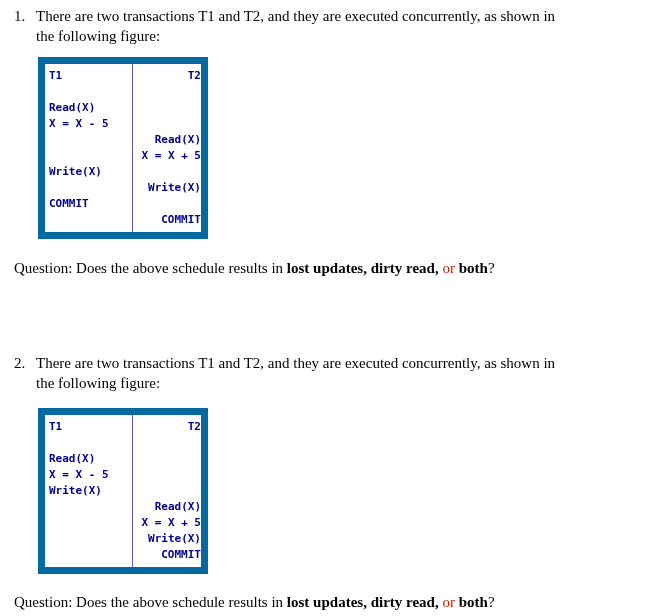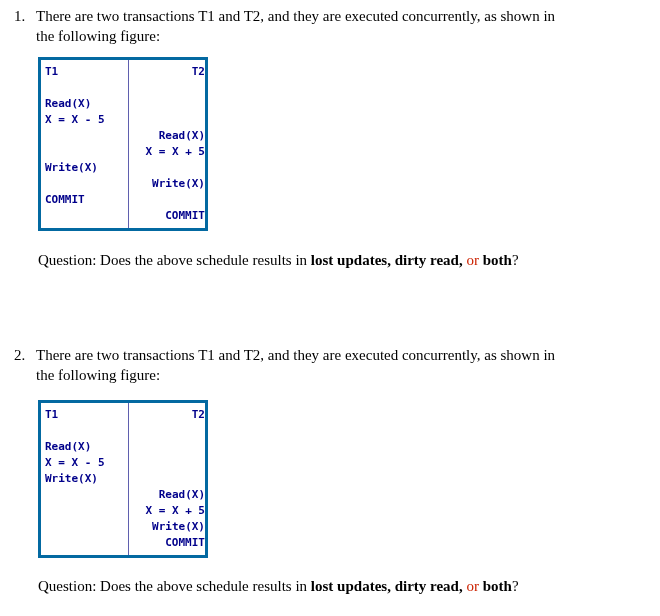--- a/index.html
+++ b/index.html
@@ -20,21 +20,21 @@
     font-size: 15px;
     line-height: 20px;
   }
   .num { width: 22px; flex: 0 0 22px; }
   .intro-lines div { white-space: nowrap; }
   .ttable {
     position: relative;
     margin-left: 24px;
     margin-top: 11px;
     width: 170px;
-    border: 3px solid #0369a1;
+    border: 7px solid #0369a1;
     padding: 4px 0;
     background: #ffffff;
   }
   .divider {
     position: absolute;
     left: 87px; top: 0; bottom: 0;
     width: 1px;
     background: #5f5fae;
   }
   .trow { display: flex; height: 16px; }
@@ -43,21 +43,20 @@
     font-size: 11px;
     font-weight: bold;
     color: #00008b;
     line-height: 16px;
     white-space: pre;
     overflow: hidden;
   }
   .c1 { width: 88px; flex: 0 0 88px; padding-left: 4px; }
   .c2 { flex: 1; padding-left: 6px; text-align: right; }
   .qline {
-    margin-left: 24px;
     margin-top: 21px;
     font-size: 15px;
     line-height: 17px;
     white-space: nowrap;
   }
   .qline b { font-weight: bold; }
   .or { color: #cc2200; }
   .q2 { margin-top: 76px; }
   .t2-table { margin-top: 15px; }
   .qline2 { margin-top: 20px; }

